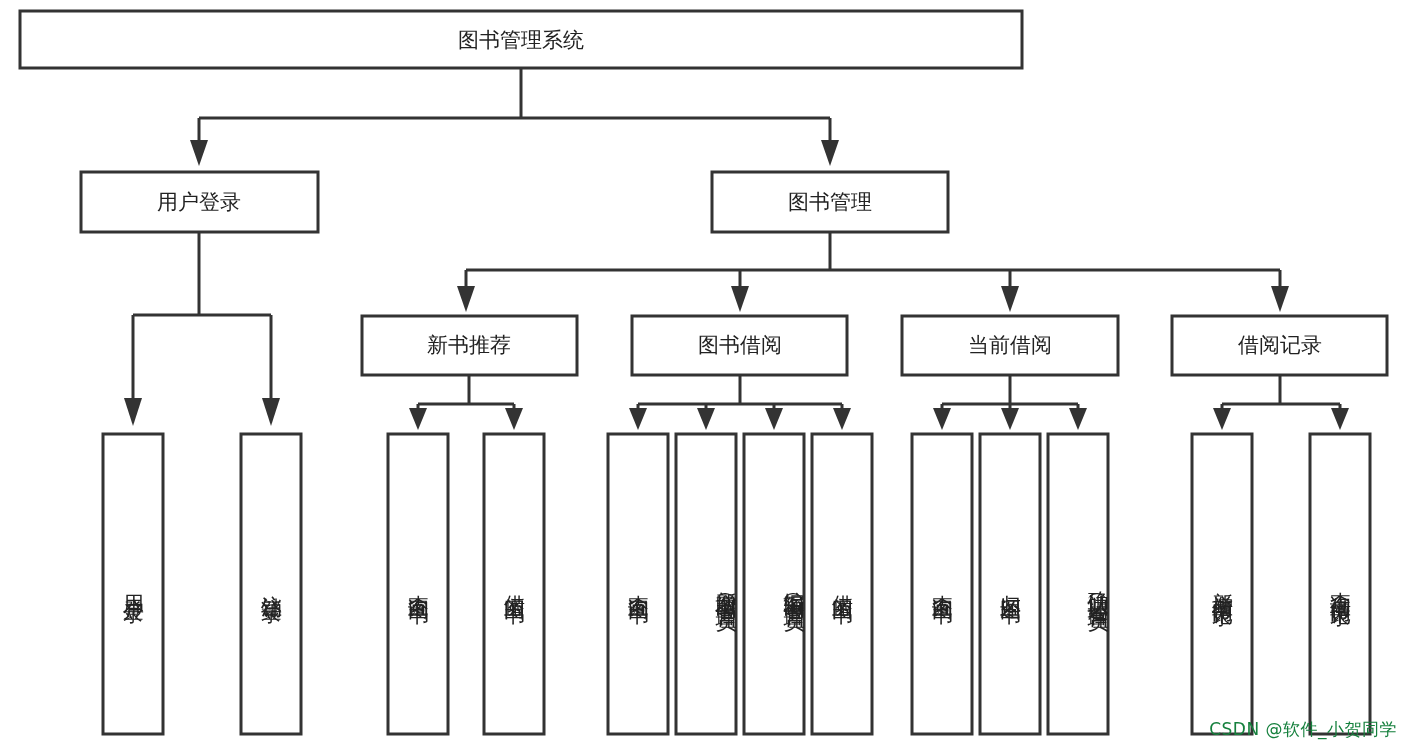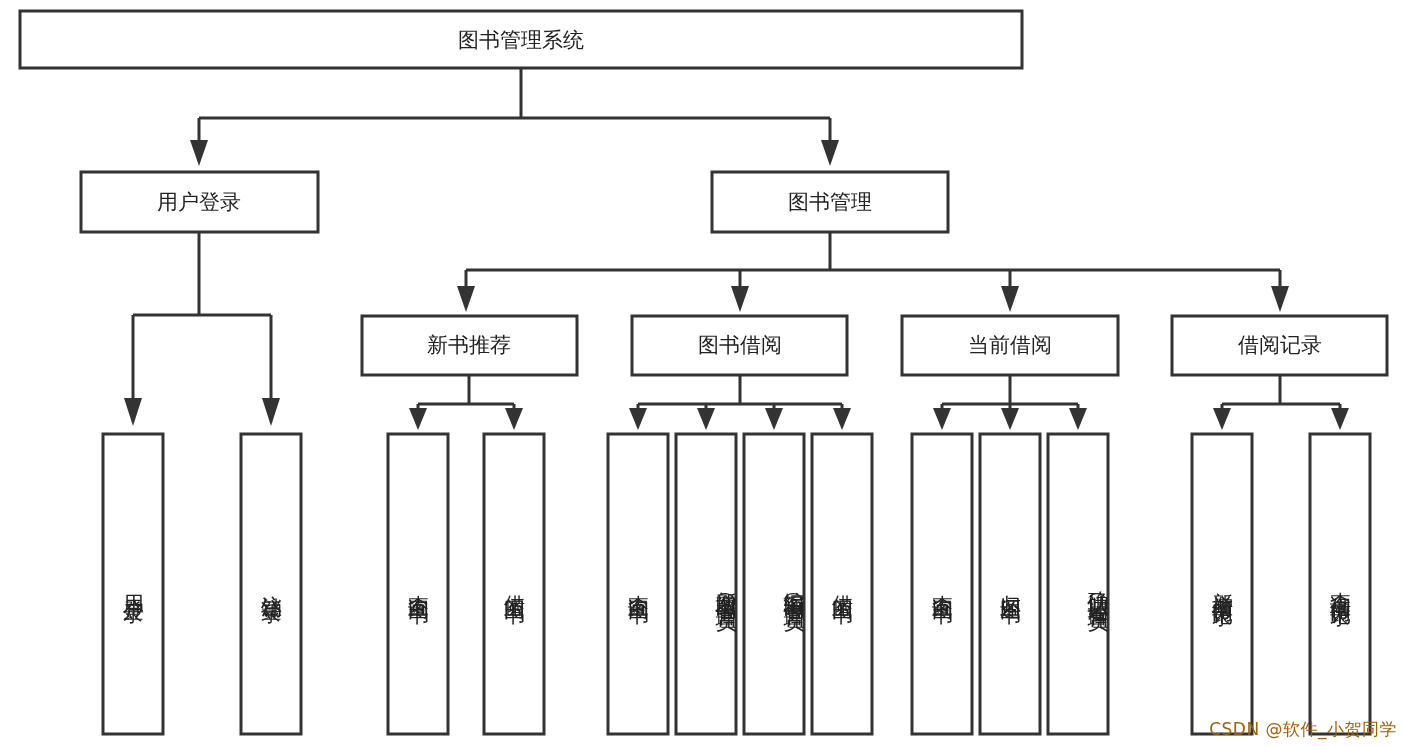--- a/index.html
+++ b/index.html
@@ -61,21 +61,21 @@
     white-space: nowrap;
     text-align: center;
     pointer-events: none;
   }
   .watermark {
     position: absolute;
     right: 8px;
     bottom: 6px;
     font-family: "DejaVu Sans", "Liberation Sans", sans-serif;
     font-size: 17px;
-    color: #a16207;
+    color: #15803d;
     letter-spacing: 0.5px;
     white-space: nowrap;
   }
 </style>
 </head>
 <body>
 
 <div id="diagram-root">
 
   <svg id="flow-svg" viewBox="0 0 1405 747">

